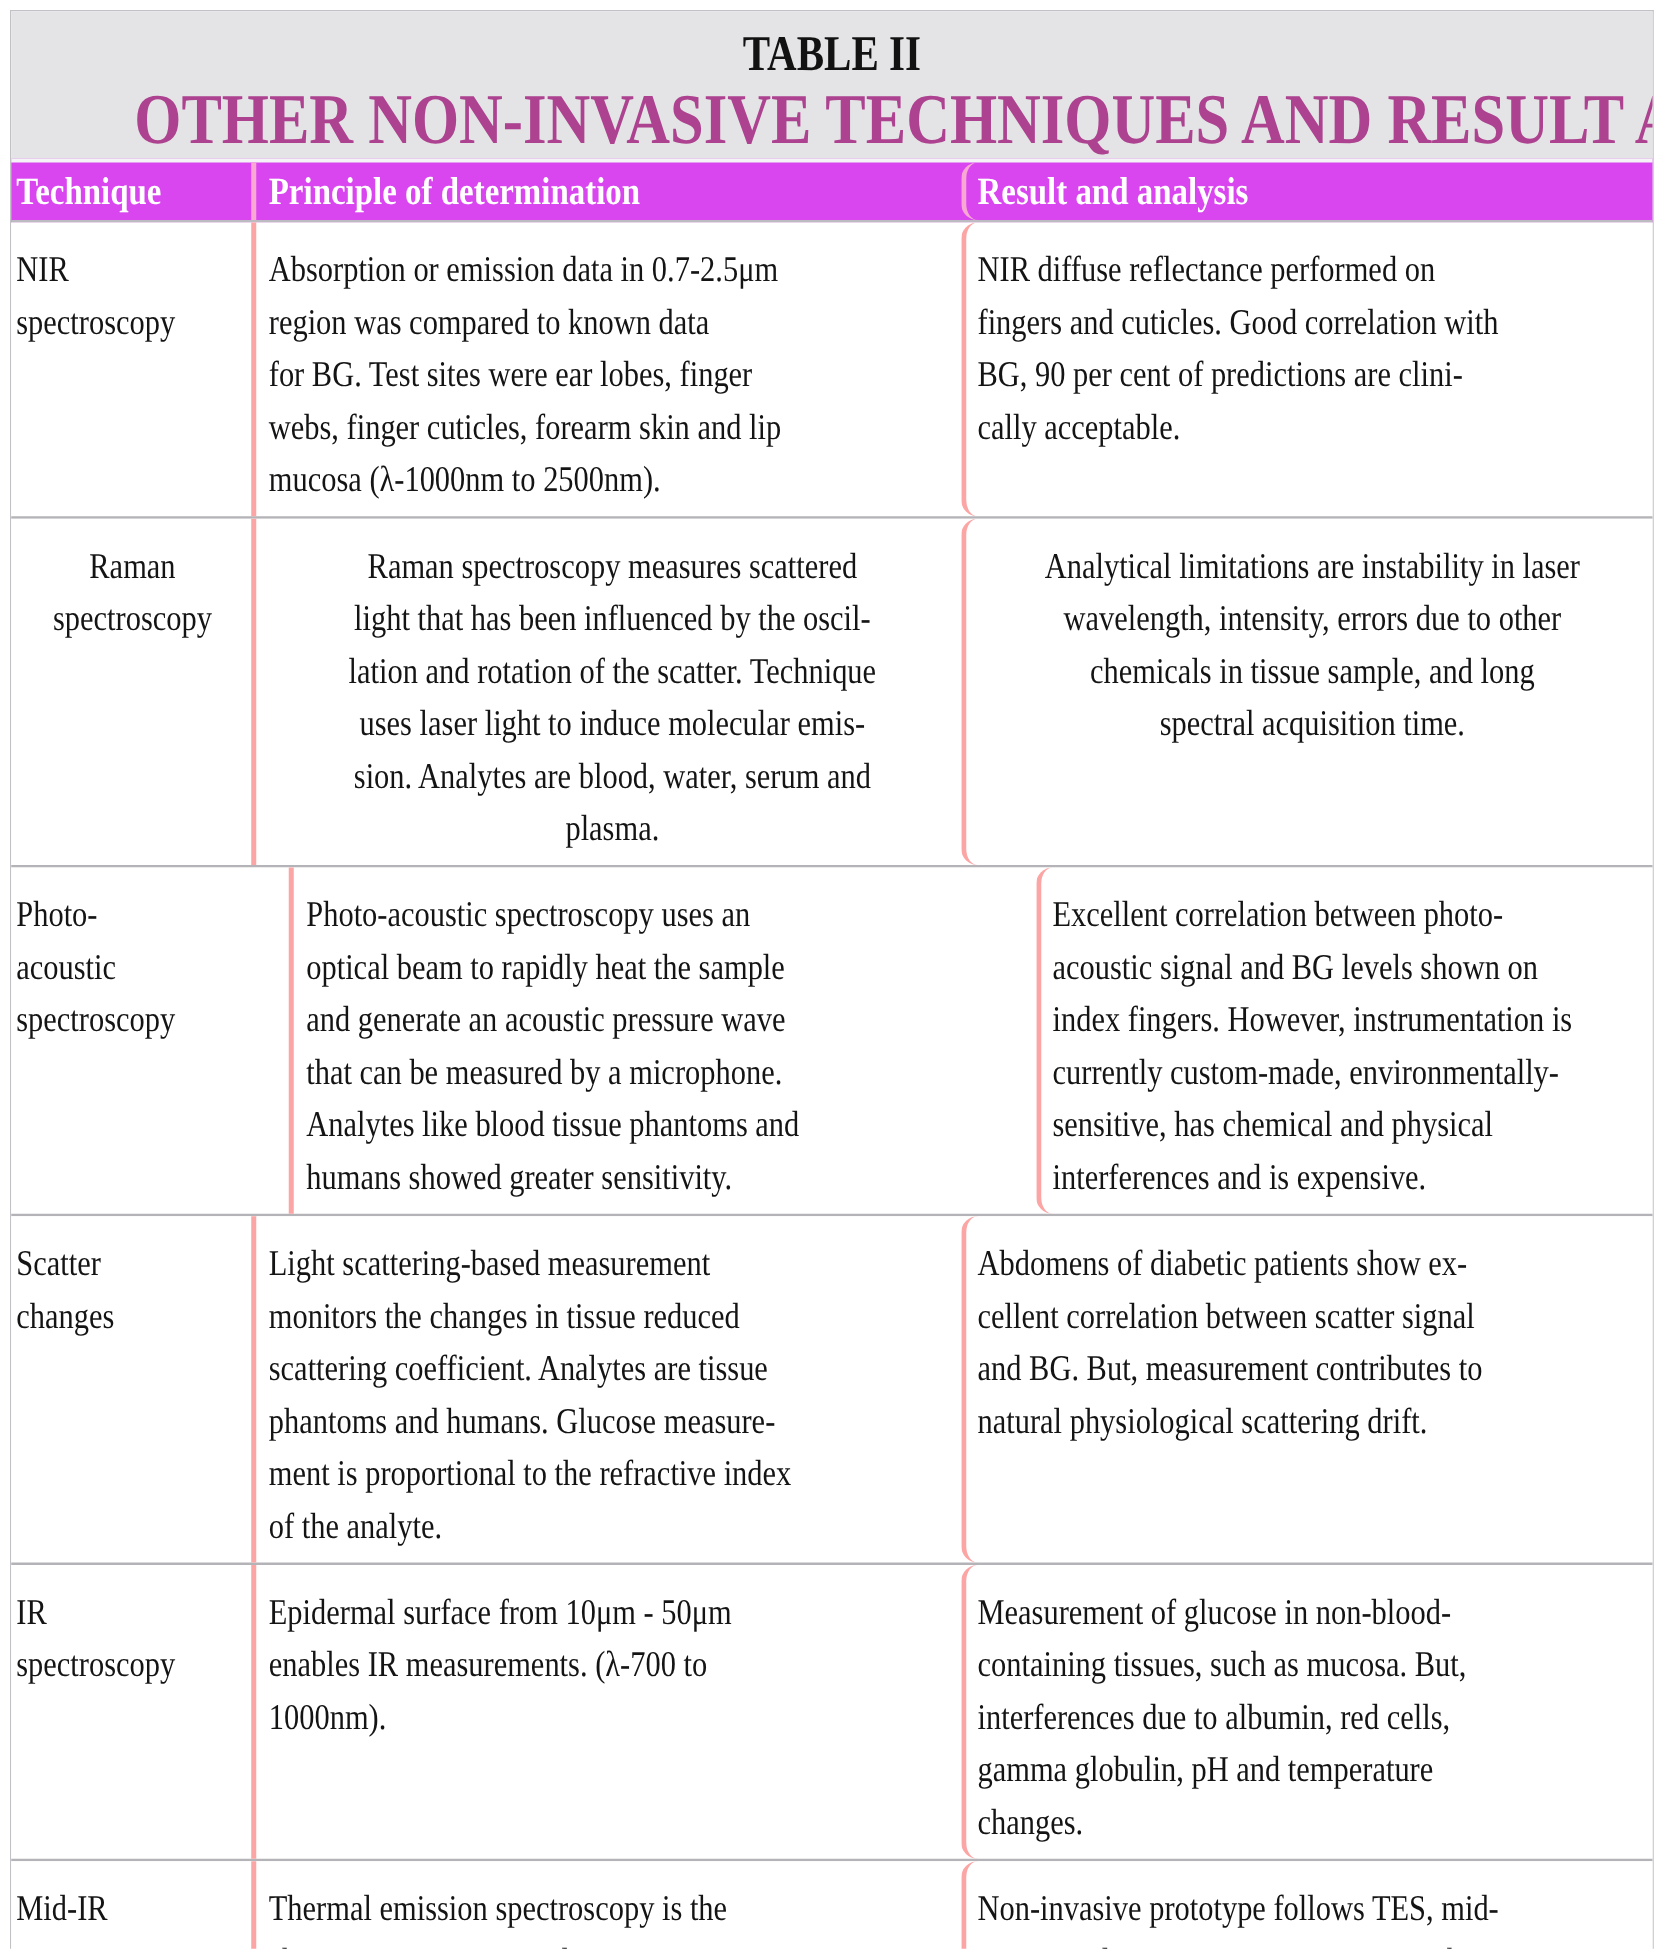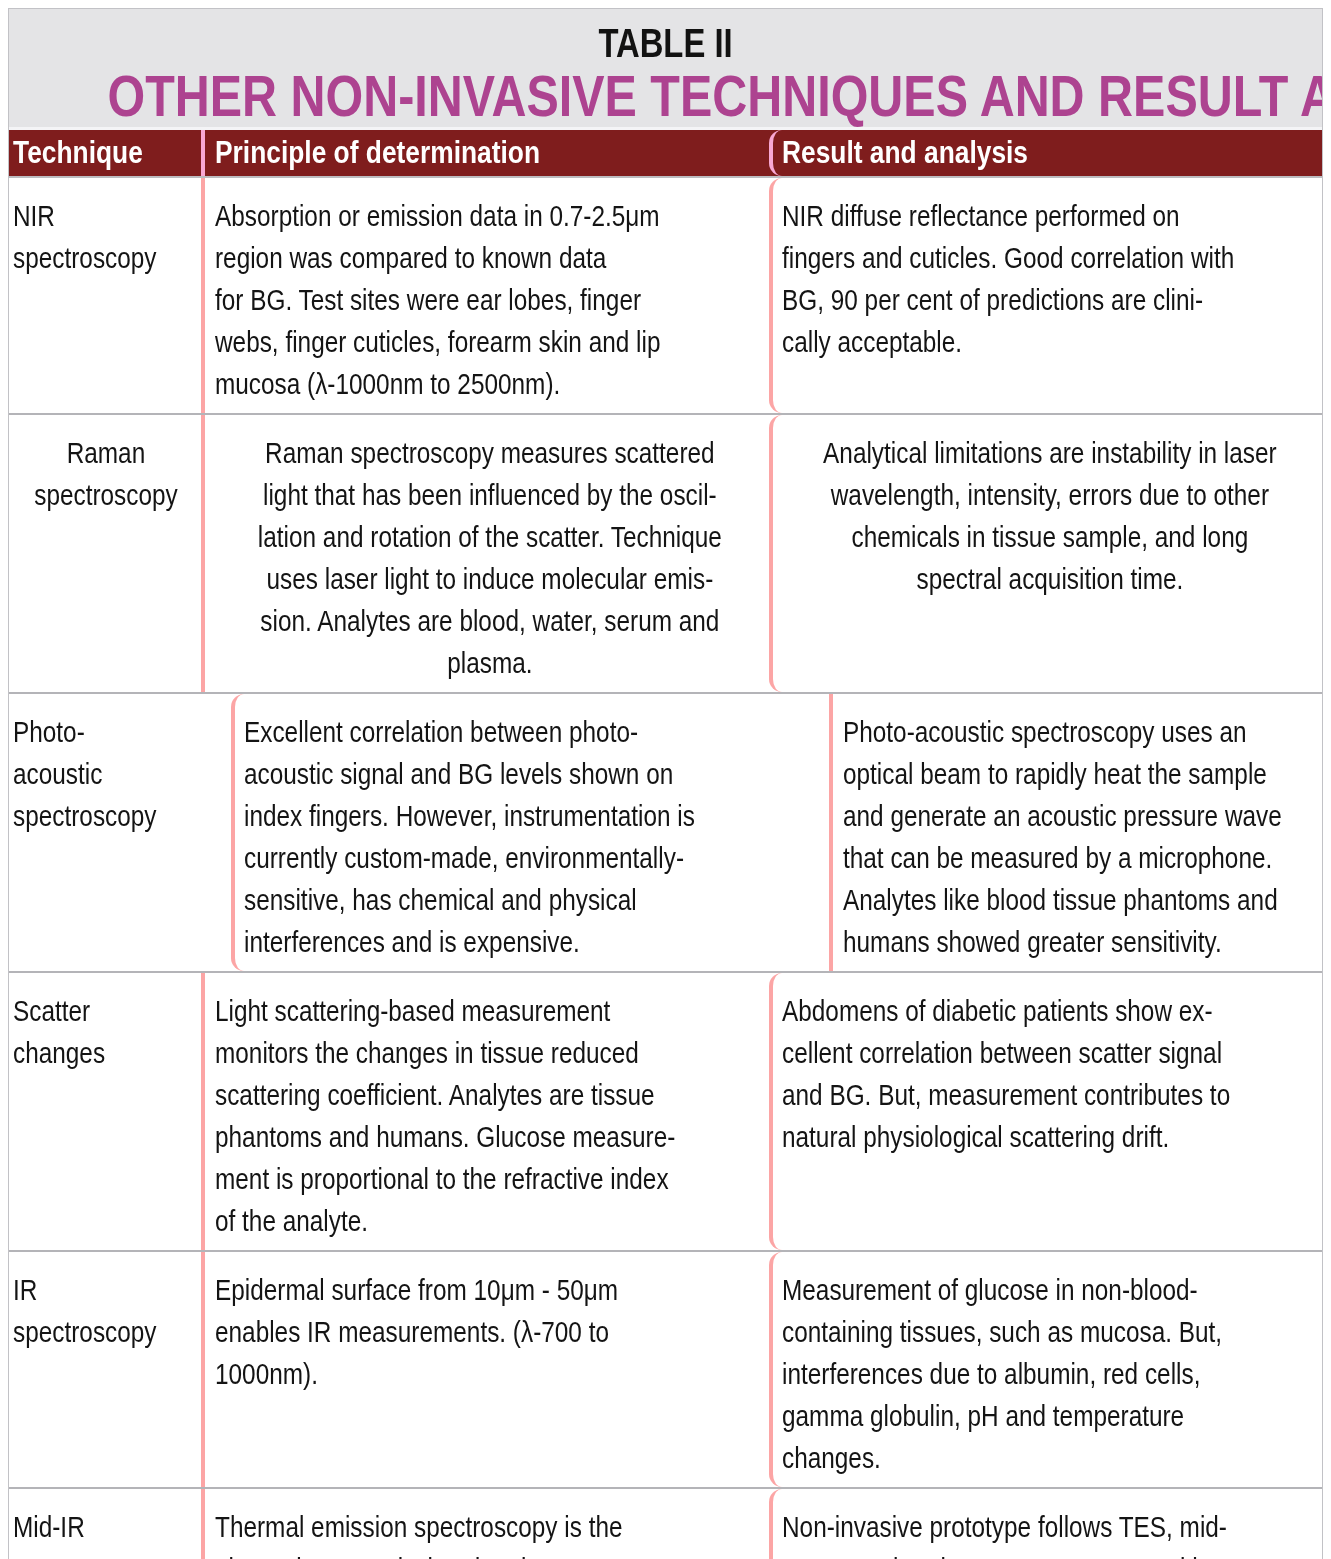--- a/index.html
+++ b/index.html
@@ -9,20 +9,21 @@
     height: 1559px;
     font-family: "Liberation Sans", "DejaVu Sans", sans-serif;
     color: #111111;
   }
   .page {
     width: 1331px;
     height: 1559px;
     padding: 8px 8px 0 8px;
     background: #ffffff;
     position: relative;
+    font-family: Liberation Serif, serif;
   }
   .table-card {
     width: 100%;
     border: 1px solid #c2c2c6;
     border-bottom: none;
     background: #ffffff;
   }
   
   .title-block {
     background: #e4e4e6;
@@ -49,21 +50,21 @@
     transform: scaleX(0.85);
     transform-origin: 50% 50%;
     white-space: nowrap;
   }
   
   .grid-row {
     display: grid;
     grid-template-columns: 192px 568px 1fr;
   }
   .header-row {
-    background: #7f1d1d;
+    background: #d946ef;
     height: 51px;
     border-top: 3px solid #f4f4f6;
     border-bottom: 2px solid #bcbcc0;
   }
   .header-cell {
     display: flex;
     align-items: center;
     overflow: hidden;
   }
   .header-cell + .header-cell { border-left: 4px solid #f9a8d4; }
@@ -166,36 +167,36 @@
 spectral acquisition time.</div>
       </div>
     </div>
 
     <div class="grid-row body-row r3">
       <div class="cell cell-technique">
         <div class="cell-text">Photo-
 acoustic
 spectroscopy</div>
       </div>
+      <div class="cell cell-principle">
+        <div class="cell-text">Photo-acoustic spectroscopy uses an
+optical beam to rapidly heat the sample
+and generate an acoustic pressure wave
+that can be measured by a microphone.
+Analytes like blood tissue phantoms and
+humans showed greater sensitivity.</div>
+      </div>
       <div class="cell cell-result">
         <div class="cell-text">Excellent correlation between photo-
 acoustic signal and BG levels shown on
 index fingers. However, instrumentation is
 currently custom-made, environmentally-
 sensitive, has chemical and physical
 interferences and is expensive.</div>
       </div>
-      <div class="cell cell-principle">
-        <div class="cell-text">Photo-acoustic spectroscopy uses an
-optical beam to rapidly heat the sample
-and generate an acoustic pressure wave
-that can be measured by a microphone.
-Analytes like blood tissue phantoms and
-humans showed greater sensitivity.</div>
-      </div>
     </div>
 
     <div class="grid-row body-row r4">
       <div class="cell cell-technique">
         <div class="cell-text">Scatter
 changes</div>
       </div>
       <div class="cell cell-principle">
         <div class="cell-text">Light scattering-based measurement
 monitors the changes in tissue reduced

